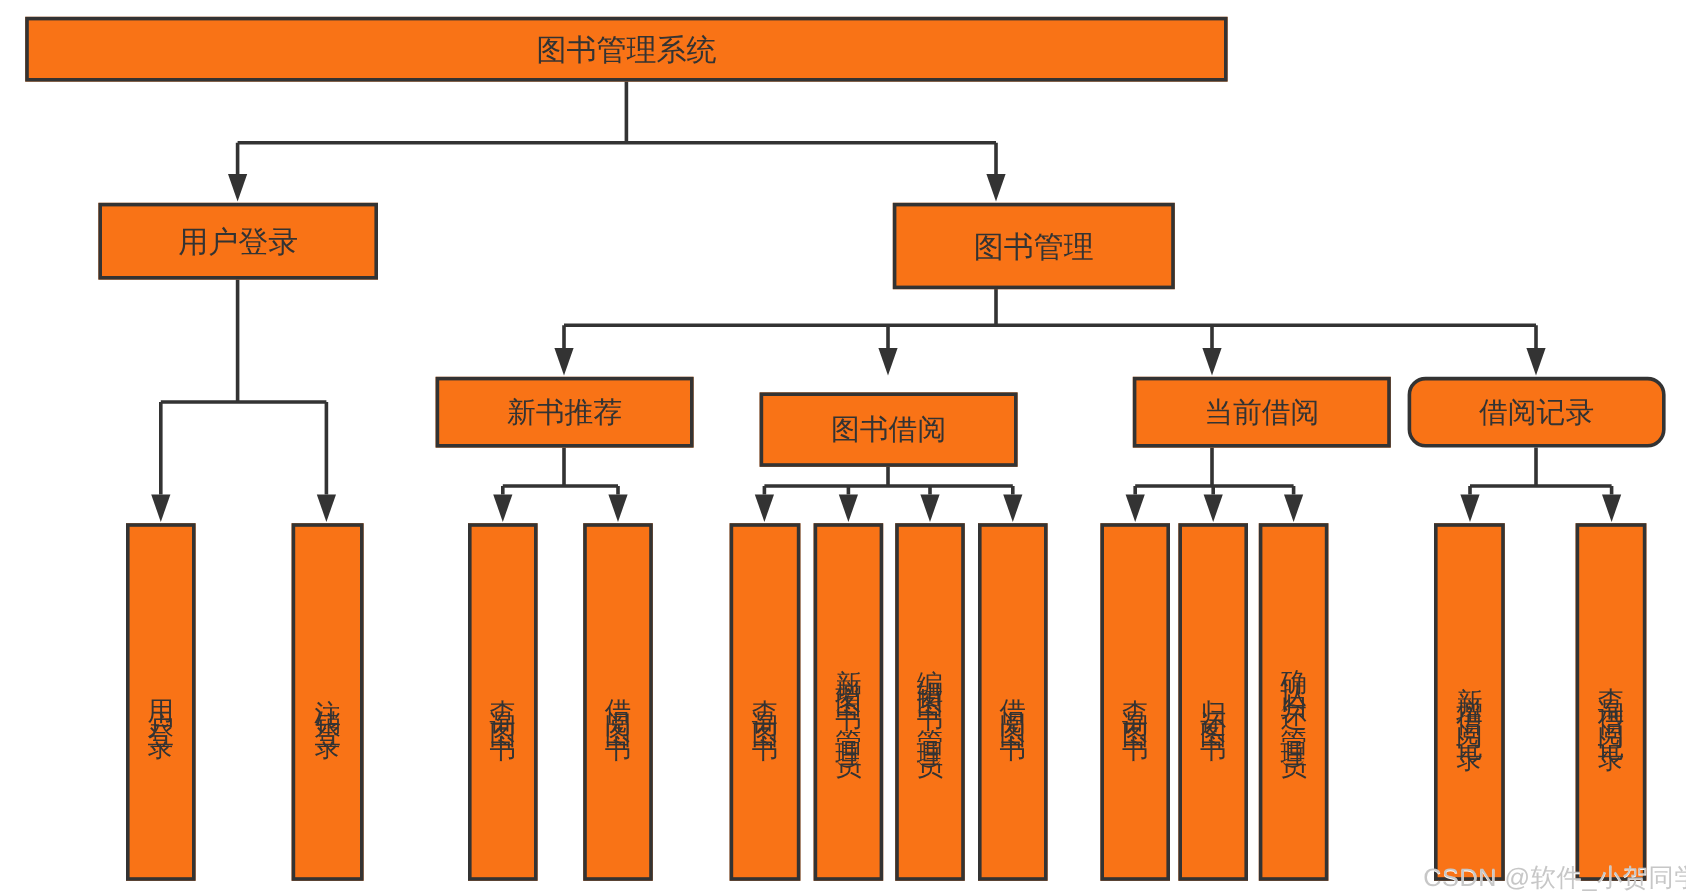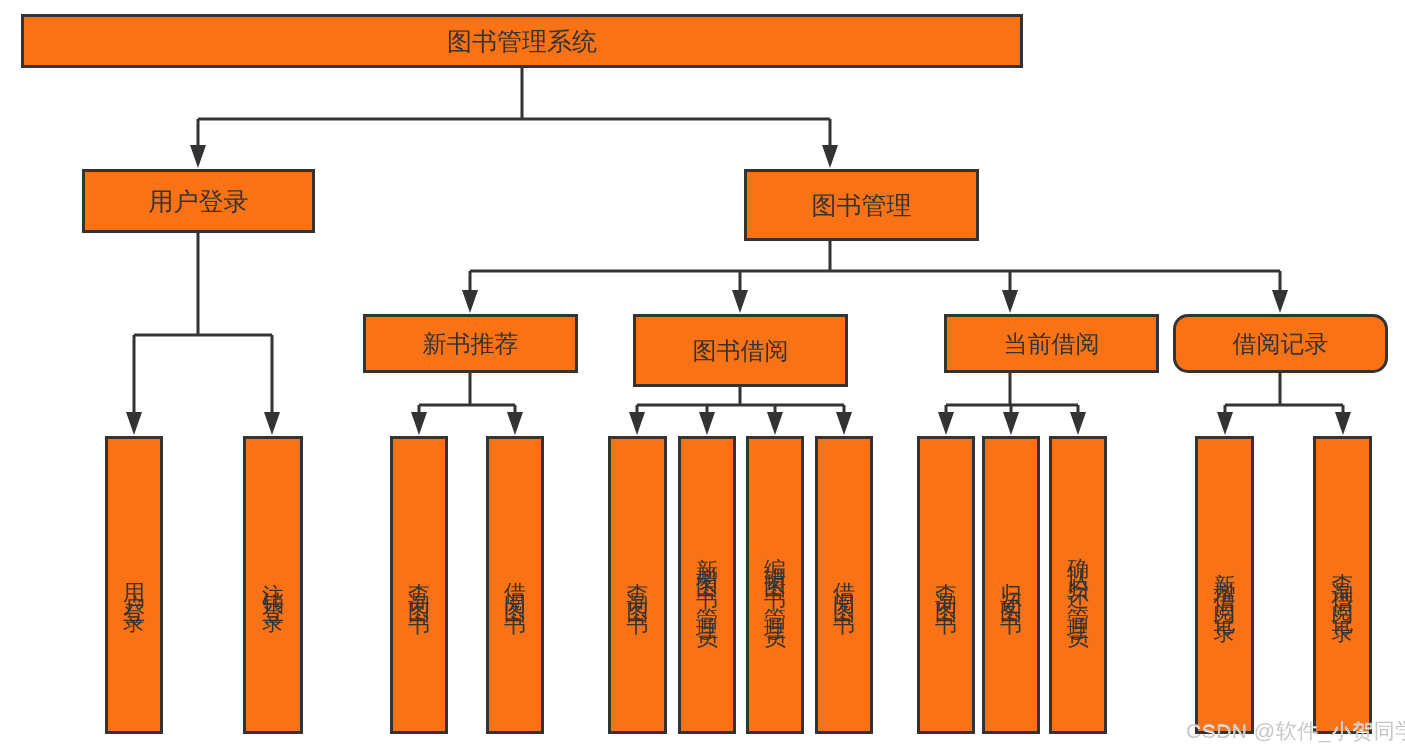--- a/index.html
+++ b/index.html
@@ -91,21 +91,21 @@
     <polygon points="1217,412 1233,412 1225,435"></polygon>
     <polygon points="1335,412 1351,412 1343,435"></polygon>
   </svg>
 
   <div class="node lv-root" style="left:21px;top:14px;width:1002px;height:54px;">图书管理系统</div>
 
   <div class="node lv-2" style="left:82px;top:169px;width:233px;height:64px;">用户登录</div>
   <div class="node lv-2" style="left:712px;top:169px;width:235px;height:72px;margin-left:32px;">图书管理</div>
 
   <div class="node lv-3" style="left:363px;top:314px;width:215px;height:59px;">新书推荐</div>
-  <div class="node lv-3" style="left:633px;top:314px;width:215px;height:73px;">图书借阅</div>
+  <div class="node lv-3" style="left:633px;top:327px;width:215px;height:62px;">图书借阅</div>
   <div class="node lv-3" style="left:903px;top:314px;width:215px;height:59px;margin-left:41px;">当前借阅</div>
   <div class="node lv-3" style="left:1173px;top:314px;width:215px;height:59px;border-radius:15px;">借阅记录</div>
 
   <div class="node leaf" style="left:105px;top:436px;width:58px;height:298px;">用户登录</div>
   <div class="node leaf" style="left:243px;top:436px;width:60px;height:298px;">注销登录</div>
 
   <div class="node leaf" style="left:390px;top:436px;width:58px;height:298px;">查询图书</div>
   <div class="node leaf" style="left:486px;top:436px;width:58px;height:298px;">借阅图书</div>
 
   <div class="node leaf" style="left:608px;top:436px;width:59px;height:298px;">查询图书</div>

